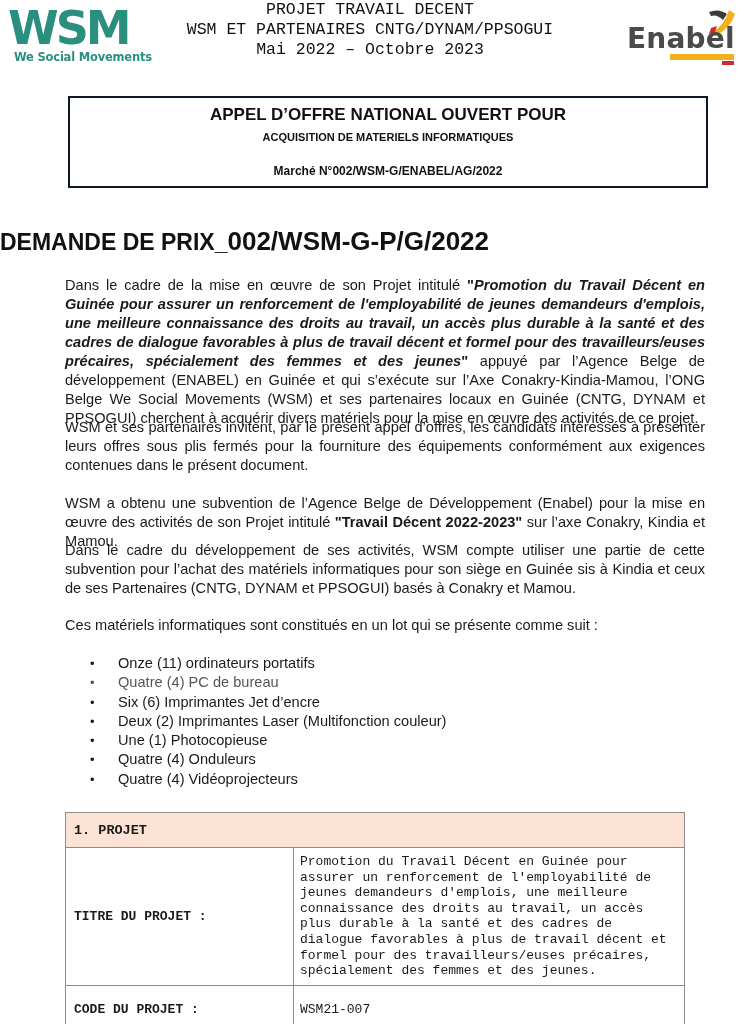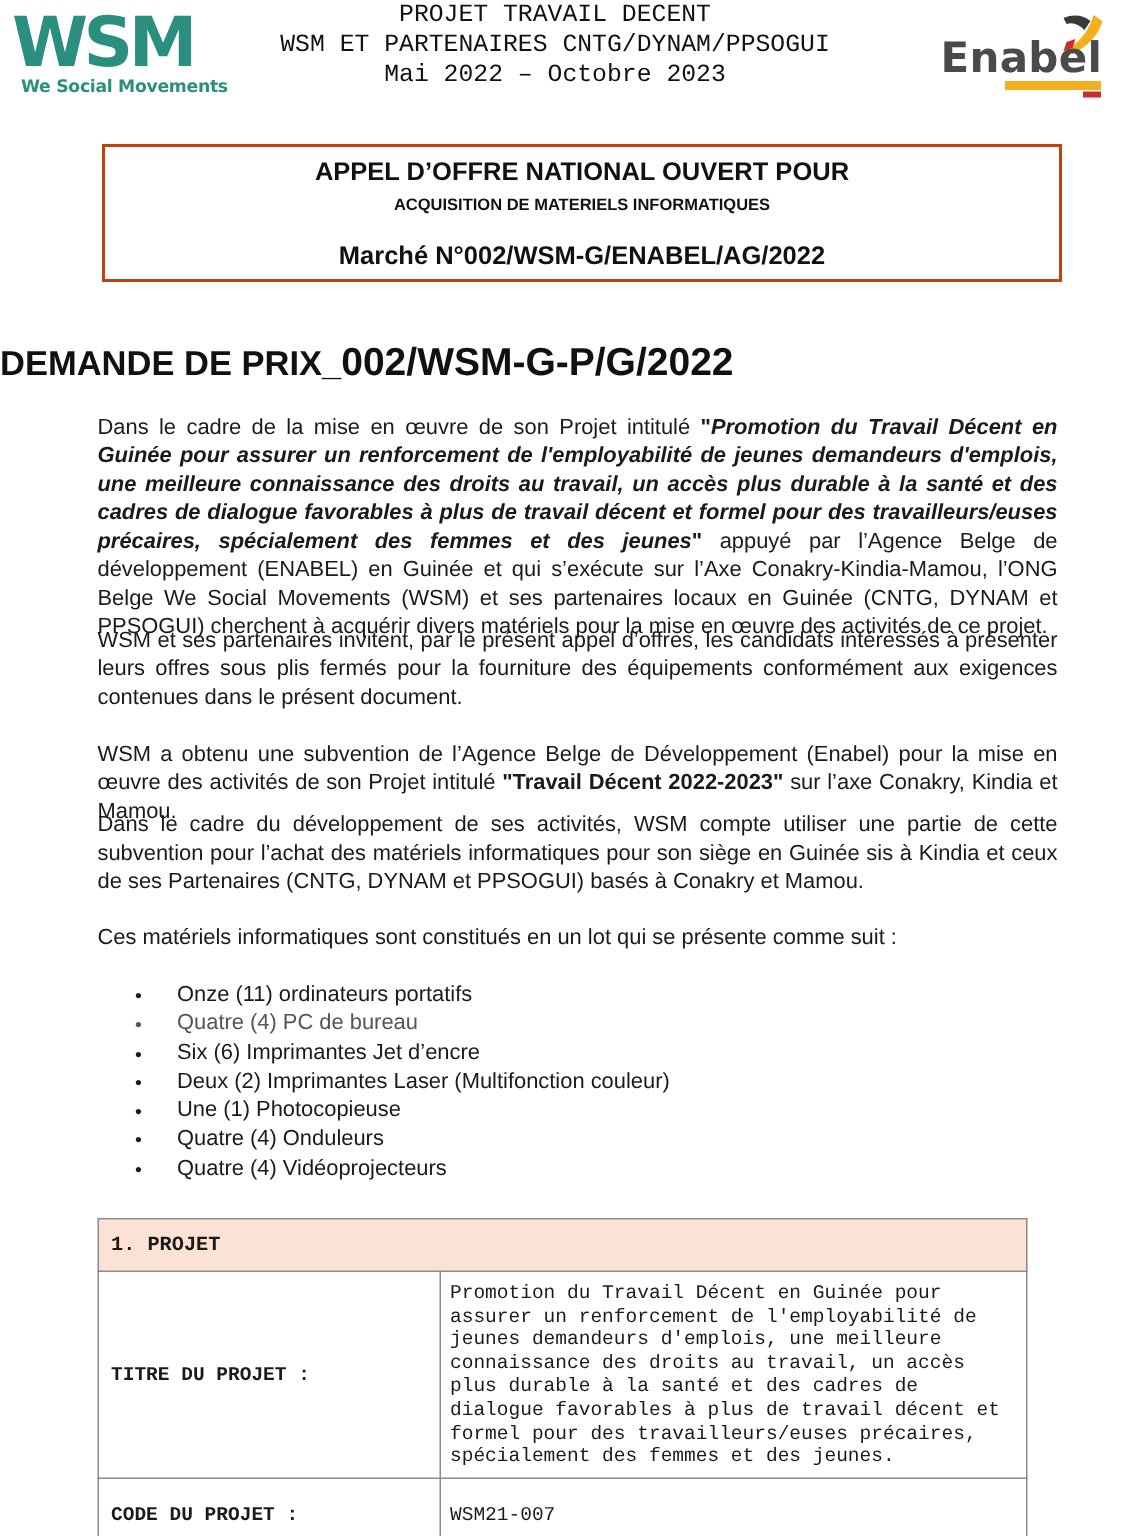--- a/index.html
+++ b/index.html
@@ -12,24 +12,24 @@
   .wsm-mark { position: absolute; left: 0; top: 0; width: 130px; height: 42px; }
   .wsm-tag { position: absolute; left: 6px; top: 44px; font-family: "DejaVu Sans", sans-serif; font-size: 11.5px; font-weight: bold; color: #2a8f7f; white-space: nowrap; letter-spacing: -0.2px; }
   .hdr-center { position: absolute; left: 160px; top: 0; width: 420px; text-align: center; font-family: Liberation Mono, monospace; font-size: 16.5px; line-height: 20px; color: #111; }
   .enabel { position: absolute; left: 625px; top: 6px; width: 115px; height: 60px; }
   .enabel-word { position: absolute; left: 2px; top: 16px; font-family: "DejaVu Sans", sans-serif; font-size: 28px; font-weight: bold; color: #4a4a4a; letter-spacing: 0.2px; }
   .enabel-swoosh { position: absolute; left: 80px; top: 0; width: 30px; height: 34px; }
   .enabel-band1 { position: absolute; left: 45px; top: 48px; width: 64px; height: 6px; background: #f2b01e; }
   .enabel-band2 { position: absolute; left: 97px; top: 55px; width: 12px; height: 4px; background: #d02b2b; }
 
   
-  .title-box { position: absolute; left: 68px; top: 96px; width: 640px; height: 92px; border: 2px solid #c2410c; box-sizing: border-box; text-align: center; font-family: "Liberation Sans", sans-serif; font-weight: bold; color: #111; text-decoration: underline; }
+  .title-box { position: absolute; left: 68px; top: 96px; width: 640px; height: 92px; border: 2px solid #0f172a; box-sizing: border-box; text-align: center; font-family: "Liberation Sans", sans-serif; font-weight: bold; color: #111; text-decoration: underline; }
   .title-box .l1 { position: absolute; left: 0; right: 0; top: 6px; font-size: 17px; line-height: 22px; }
   .title-box .l2 { position: absolute; left: 0; right: 0; top: 28px; font-size: 11px; line-height: 22px; }
-  .title-box .l3 { position: absolute; left: 0; right: 0; top: 62px; font-size: 17px; line-height: 22px; }
+  .title-box .l3 { position: absolute; left: 0; right: 0; top: 62px; font-size: 12px; line-height: 22px; }
 
   .demande { position: absolute; left: 0; top: 226px; width: 690px; text-align: left; font-family: "Liberation Sans", sans-serif; font-weight: bold; font-size: 23px; color: #111; }
   .demande .big { font-size: 26px; }
 
   
   .para { position: absolute; left: 65px; width: 640px; font-family: "Liberation Sans", sans-serif; font-size: 14.6px; line-height: 19px; text-align: justify; color: #1a1a1a; }
   .para b i, .para i b { font-weight: bold; font-style: italic; }
   .p1 { top: 276px; }
   .p2 { top: 418px; }
   .p3 { top: 494px; }

